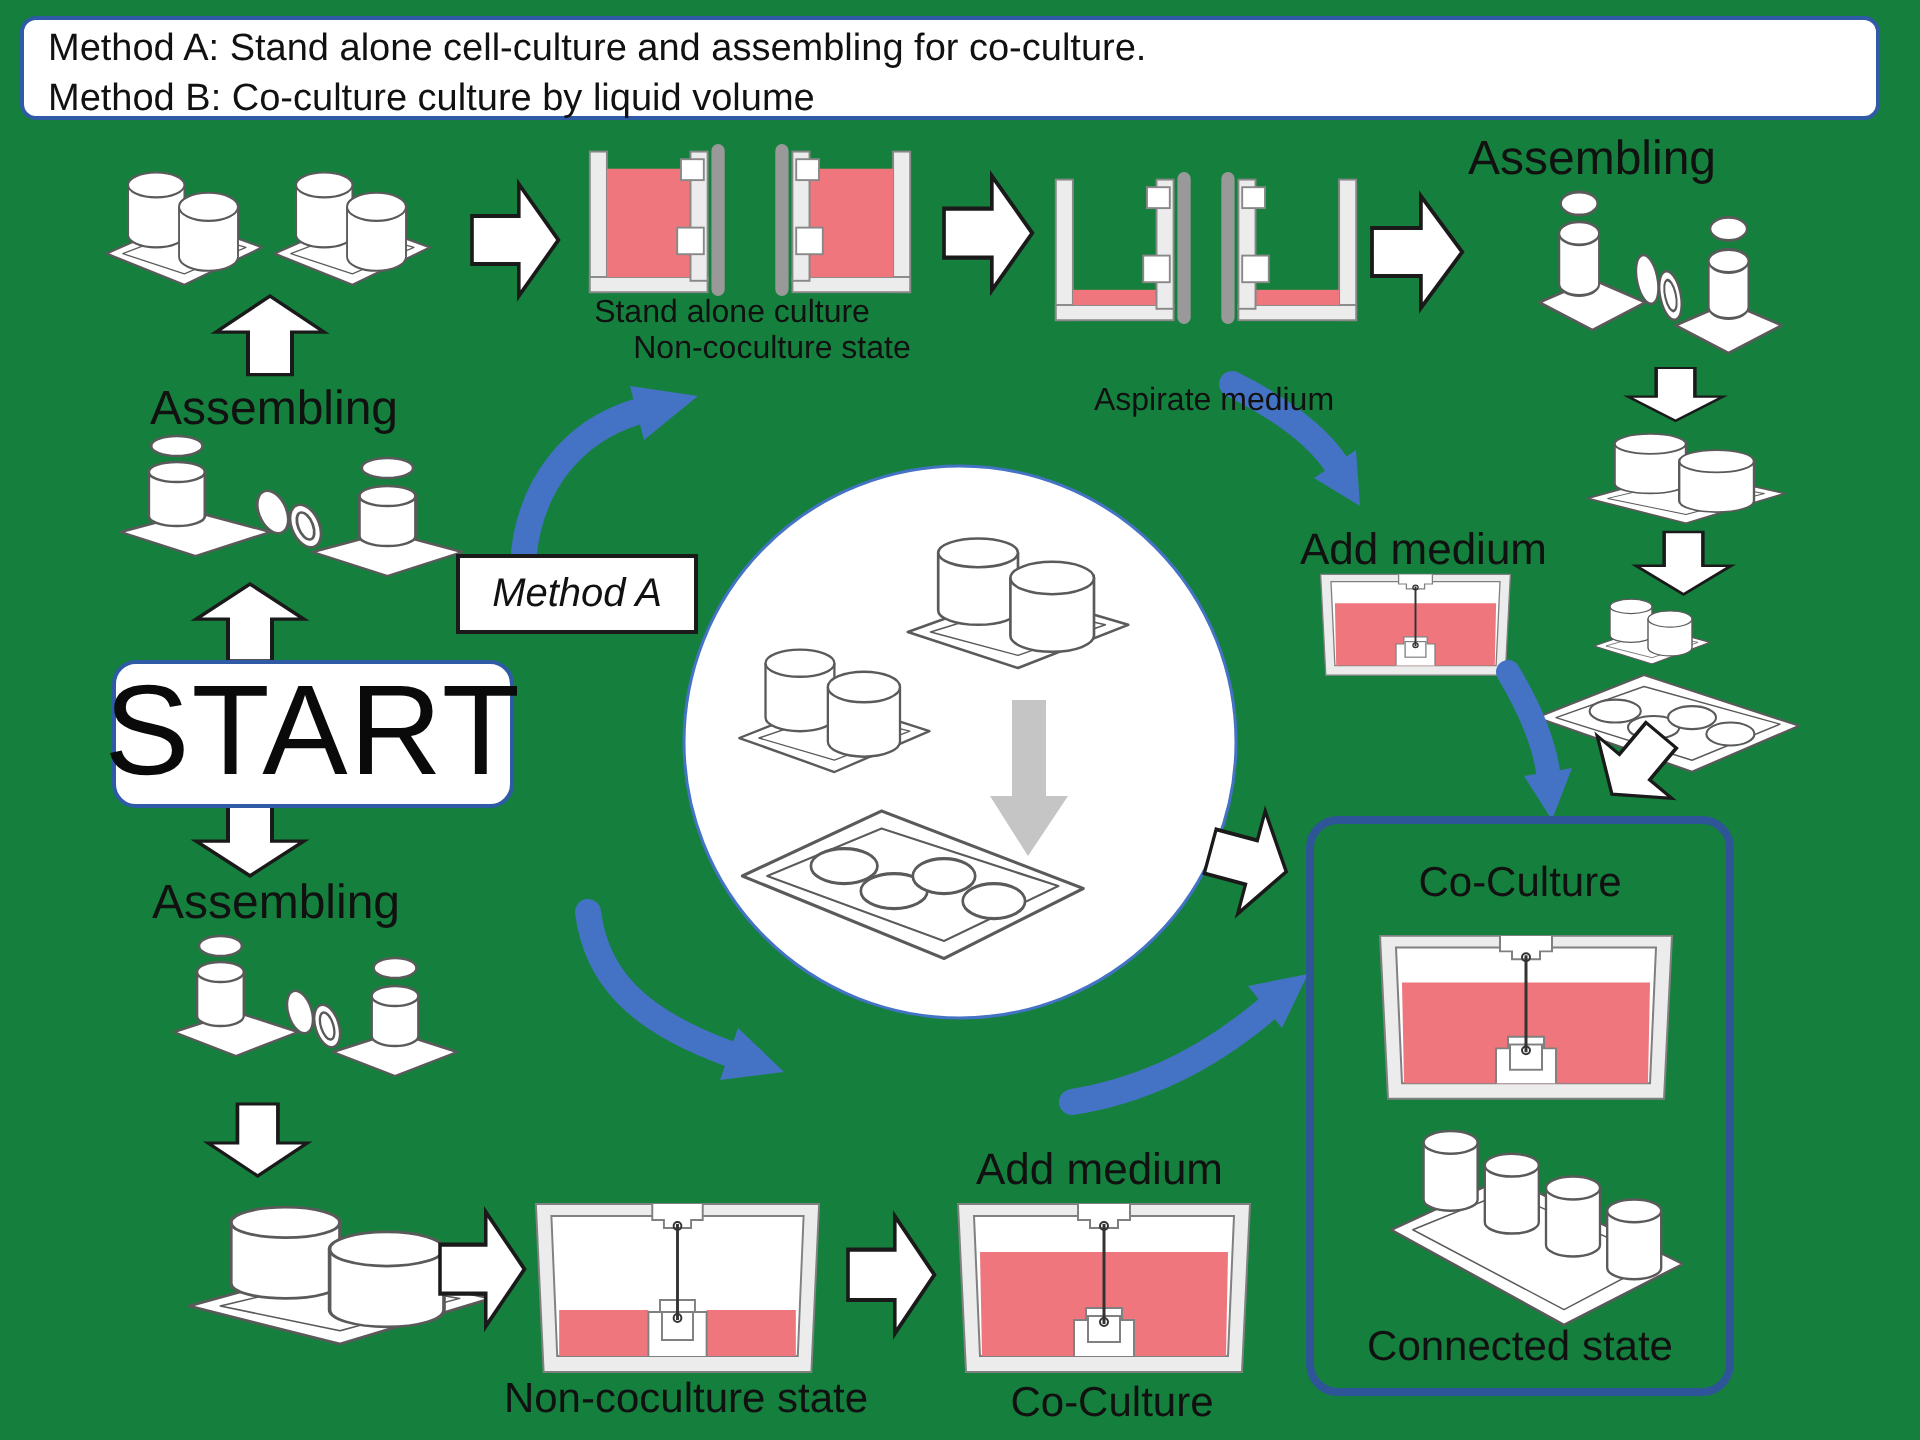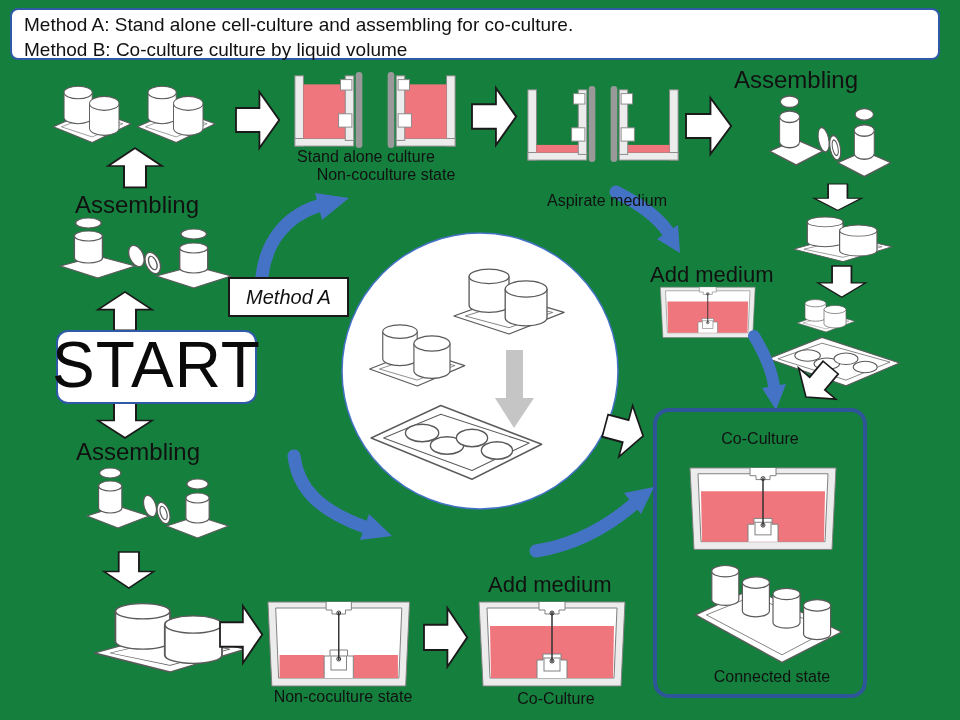--- a/index.html
+++ b/index.html
@@ -10,21 +10,21 @@
   .hdr{left:10px;top:8px;width:930px;height:52px;border:2px solid #2e5aa6;border-radius:8px;
        padding:2px 12px;box-sizing:border-box;font-size:19px;line-height:25px;background:#fff;}
   .startbox{left:35px;top:330px;width:197px;height:70px;border:2px solid #2e5aa6;border-radius:12px;
        background:#fff;display:flex;align-items:flex-end;justify-content:center;
        font-size:64px;letter-spacing:1px;color:#0a0a0a;margin-left:21px;}
   .mthbox{width:117px;height:36px;border:2px solid #1a1a1a;background:#fff;display:flex;
        align-items:center;justify-content:center;font-size:20px;}
   .cobox{left:653px;top:408px;width:214px;height:290px;border:4px solid #2e5597;border-radius:16px;
        box-sizing:border-box;background:transparent;}
   .lbl{text-align:center;white-space:nowrap;}
-  .f16{font-size:16px;} .f17{font-size:22px;} .f20{font-size:24px;} .f21{font-size:16px;}
+  .f16{font-size:16px;} .f17{font-size:22px;} .f20{font-size:24px;} .f21{font-size:21px;}
 </style>
 </head>
 <body>
 
 <div id="canvas">
 
 <svg id="gfx" width="960" height="720" viewBox="0 0 960 720">
   <defs>
 
     <g id="arR">
@@ -206,21 +206,21 @@
 
 <div class="abs startbox">
   <span>START</span>
 </div>
 <div class="abs mthbox" style="left:228px;top:277px;font-style:italic;">
   <span>Method A</span>
 </div>
 
 <div class="abs cobox">
   <div class="lbl f21" style="position:absolute;left:0;top:18px;width:100%;">Co-Culture</div>
-  <div class="lbl f21" style="position:absolute;left:12px;bottom:8px;width:100%;">Connected state</div>
+  <div class="lbl f21" style="position:absolute;left:0;bottom:8px;width:100%;">Connected state</div>
 </div>
 
 <div class="abs lbl f20" style="left:72px;top:191px;width:130px;">Assembling</div>
 <div class="abs lbl f20" style="left:73px;top:438px;width:130px;">Assembling</div>
 <div class="abs lbl f20" style="left:731px;top:66px;width:130px;">Assembling</div>
 <div class="abs lbl f16" style="left:276px;top:148px;width:180px;">Stand alone culture</div>
 <div class="abs lbl f16" style="left:296px;top:166px;width:180px;">Non-coculture state</div>
 <div class="abs lbl f16" style="left:532px;top:170px;width:150px;margin-top:22px;">Aspirate medium</div>
 <div class="abs lbl f17" style="left:650px;top:262px;width:115px;">Add medium</div>
 <div class="abs lbl f17" style="left:488px;top:572px;width:110px;">Add medium</div>

